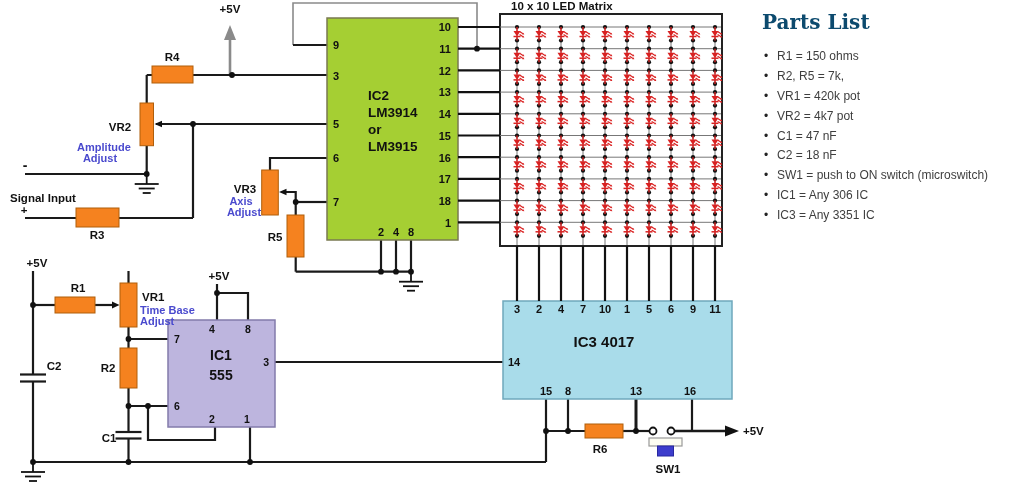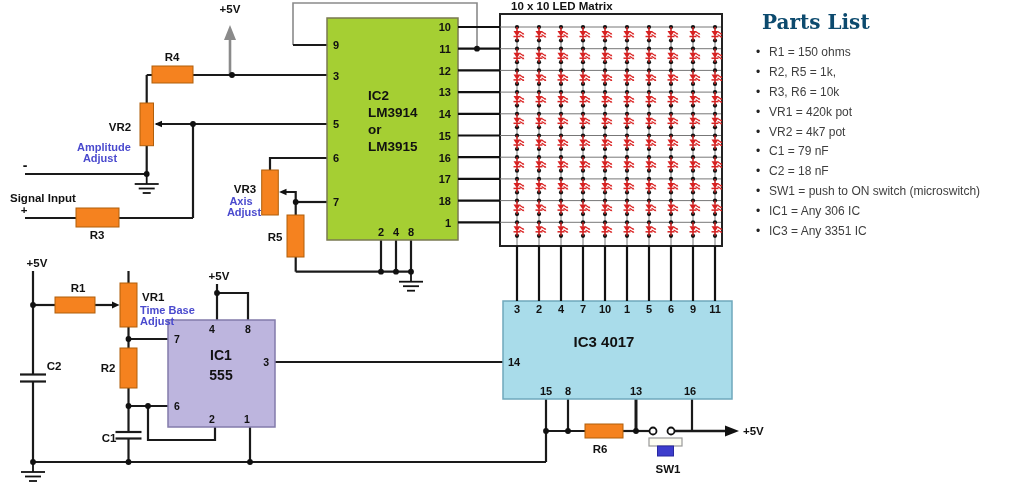--- a/index.html
+++ b/index.html
@@ -8,21 +8,21 @@
   svg text{font-family:"Liberation Sans",sans-serif;fill:#111;}
   .pin{font-size:11px;font-weight:bold;}
   .pinS{font-size:10.5px;font-weight:bold;}
   .icname{font-size:13.5px;font-weight:bold;}
   .icbig{font-size:15px;font-weight:bold;}
   .lbl{font-size:11.5px;font-weight:bold;}
   .big{font-size:14px;font-weight:bold;}
   .blue{font-size:11px;font-weight:bold;fill:#4a4ace;}
   .parts{position:absolute;left:746px;top:2px;width:278px;}
   .parts h2{font-family:"DejaVu Serif","Liberation Serif",serif;color:#0c4a6e;font-size:20px;font-weight:bold;margin:8px 0 12px 16px;}
-  .parts ul{list-style:none;margin:8px;padding:0;color:#3e3e3e;font-size:12px;}
+  .parts ul{list-style:none;margin:16px;padding:0;color:#3e3e3e;font-size:12px;}
   .parts li{margin:0 0 7.4px 0;padding-left:15px;position:relative;line-height:12.5px;white-space:nowrap;}
   .parts li::before{content:"\2022";position:absolute;left:2px;color:#222;}
 </style>
 </head>
 <body>
 
 <div class="stage">
 
 <svg width="1024" height="497" viewBox="0 0 1024 497">
   <defs>
@@ -402,25 +402,24 @@
   </g>
 
   <text x="511" y="10" class="lbl">10 x 10 LED Matrix</text>
 </svg>
 
 
 <aside class="parts">
   <h2>Parts List</h2>
   <ul>
     <li>R1 = 150 ohms</li>
-    <li>R2, R5 = 1k,</li>
-    <li>R3, R6 = 10k</li>
+    <li>R2, R5 = 7k,</li>
     <li>VR1 = 420k pot</li>
     <li>VR2 = 4k7 pot</li>
-    <li>C1 = 79 nF</li>
+    <li>C1 = 47 nF</li>
     <li>C2 = 18 nF</li>
     <li>SW1 = push to ON switch (microswitch)</li>
     <li>IC1 = Any 306 IC</li>
     <li>IC3 = Any 3351 IC</li>
   </ul>
 </aside>
 
 </div>
 
 </body></html>

